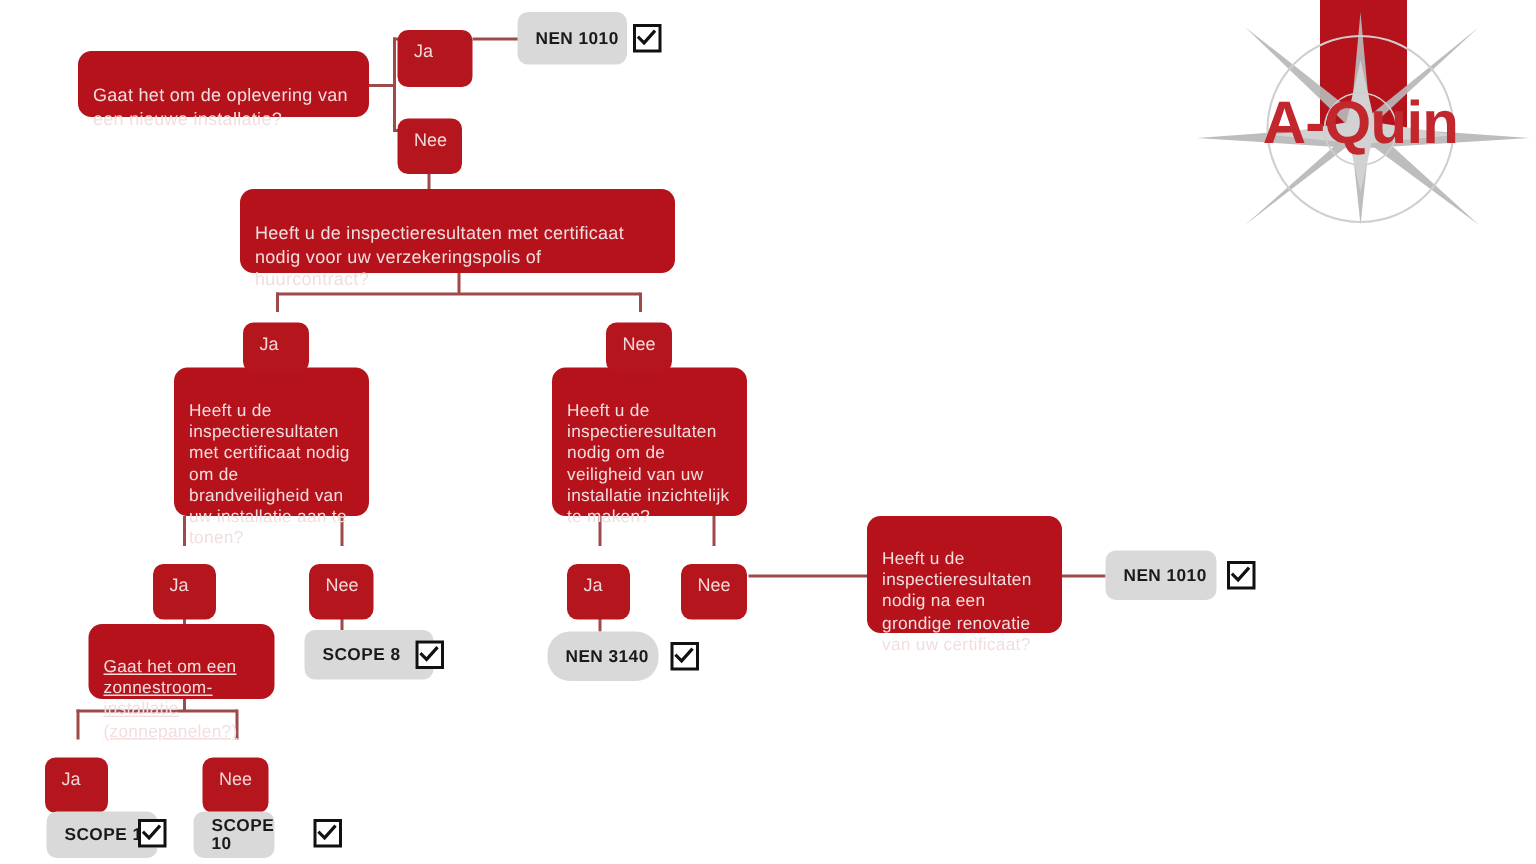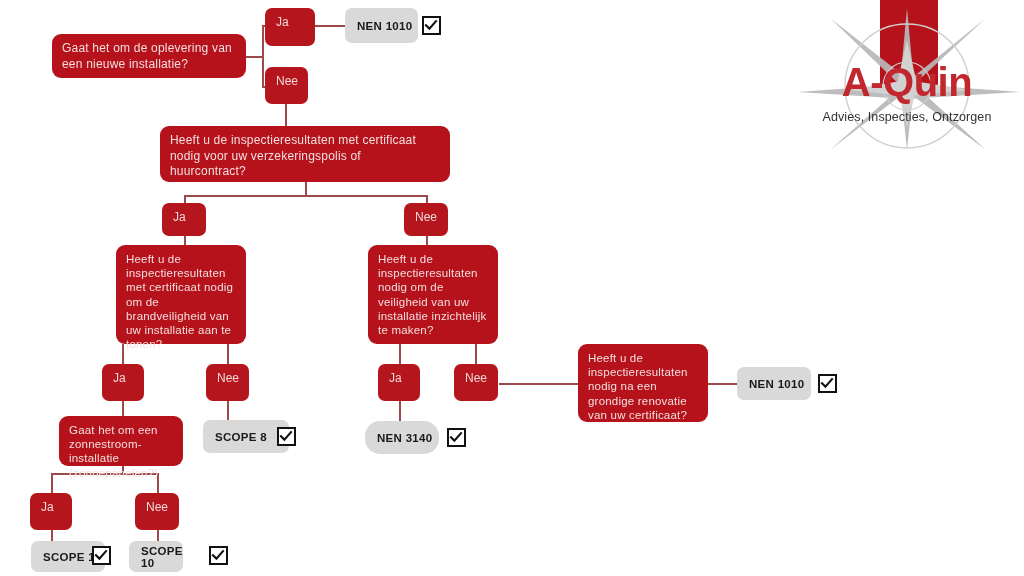--- a/index.html
+++ b/index.html
@@ -29,21 +29,21 @@
 
   
   .qbox {
     position: absolute;
     background: #b5121b;
     border-radius: 9px;
     color: #f2dede;
     font-size: 11.5px;
     line-height: 14.2px;
     letter-spacing: 0.2px;
-    padding: 7px 10px;
+    padding: 22px 10px;
     box-sizing: border-box;
     z-index: 3;
   }
   .qbox.wide {
     font-size: 12px;
     line-height: 15.5px;
   }
 
   
   .ynbox {
@@ -55,20 +55,21 @@
     display: flex;
     align-items: center;
     justify-content: center;
     box-sizing: border-box;
     z-index: 3;
   }
   .ynbox.topleft {
     align-items: flex-start;
     justify-content: flex-start;
     padding: 7px 0 0 11px;
+    margin-top: 12px;
   }
 
   
   .resbox {
     position: absolute;
     background: #d9d9d9;
     border-radius: 7px;
     color: #1a1a1a;
     font-size: 11.5px;
     font-weight: bold;
@@ -189,21 +190,21 @@
   <div class="qbox wide" style="left:52px; top:34px; width:194px; height:44px;">Gaat het om de oplevering van een nieuwe installatie?</div>
 
   <div class="qbox wide" style="left:160px; top:126px; width:290px; height:56px;">Heeft u de inspectieresultaten met certificaat nodig voor uw verzekeringspolis of huurcontract?</div>
 
   <div class="qbox" style="left:368px; top:245px; width:130px; height:99px;">Heeft u de inspectieresultaten nodig om de veiligheid van uw installatie inzichtelijk te maken?</div>
 
   <div class="qbox" style="left:116px; top:245px; width:130px; height:99px;">Heeft u de inspectieresultaten met certificaat nodig om de brandveiligheid van uw installatie aan te tonen?</div>
 
   <div class="qbox" style="left:578px; top:344px; width:130px; height:78px;">Heeft u de inspectieresultaten nodig na een grondige renovatie van uw certificaat?</div>
 
-  <div class="qbox" style="left:59px; top:416px; width:124px; height:50px;">Gaat het om een zonnestroom-installatie (zonnepanelen?)</div>
+  <div class="qbox" style="left:59px; top:416px; width:124px; height:50px;text-decoration:underline;">Gaat het om een zonnestroom-installatie (zonnepanelen?)</div>
 
   <div class="ynbox topleft" style="left:265px; top:8px; width:50px; height:38px;">Ja</div>
 
   <div class="ynbox topleft" style="left:265px; top:67px; width:43px; height:37px;">Nee</div>
 
   <div class="ynbox topleft" style="left:162px; top:203px; width:44px; height:33px;">Ja</div>
 
   <div class="ynbox topleft" style="left:404px; top:203px; width:44px; height:33px;">Nee</div>
 
   <div class="ynbox topleft" style="left:102px; top:364px; width:42px; height:37px;">Ja</div>
@@ -270,16 +271,15 @@
         <polygon points="196,18 117,82 40,150 118,90"></polygon>
       </g>
       <g fill="#d2d2d2">
         <polygon points="117,40 127,84 117,128 107,84"></polygon>
         <polygon points="58,90 117,80 180,90 117,96"></polygon>
       </g>
       <circle cx="117" cy="86" r="62" fill="none" stroke="#cfcfcf" stroke-width="1.4"></circle>
       <circle cx="117" cy="86" r="24" fill="none" stroke="#cfcfcf" stroke-width="1.1"></circle>
     </svg>
     <div class="logo-title">A-Quin</div>
-    <div class="logo-tagline">Advies, Inspecties, Ontzorgen</div>
   </div>
 
 </div>
 
 </body></html>

